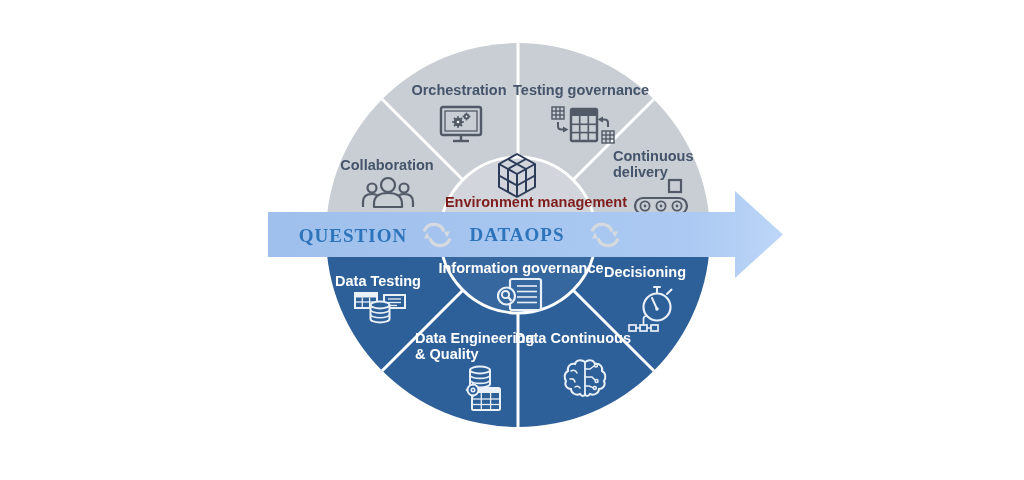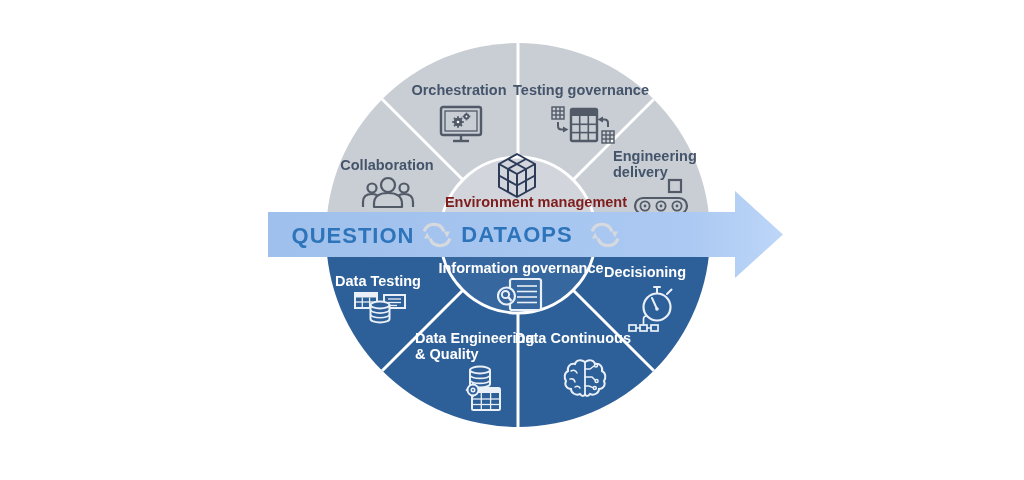--- a/index.html
+++ b/index.html
@@ -14,22 +14,22 @@
   #stage{position:relative;width:1024px;height:480px;background:#ffffff;overflow:hidden;
          font-family:"Liberation Sans", sans-serif;}
   svg{display:block}
   .layer{position:absolute;left:0;top:0;pointer-events:none;}
   .icon{position:absolute;pointer-events:none;}
   .seg-label{position:absolute;transform:translate(-50%,-50%);white-space:nowrap;
              font-size:14.5px;font-weight:600;color:var(--top-text);z-index:4;}
   .seg-label.on-blue{color:#ffffff;}
   .two-line{position:absolute;font-size:14.5px;font-weight:600;line-height:16px;
             white-space:nowrap;z-index:4;}
-  .band-word{position:absolute;transform:translate(-50%,-50%);font-size:22px;font-weight:600;
-             letter-spacing:1px;color:var(--band-text);z-index:5;white-space:nowrap;}
+  .band-word{position:absolute;transform:translate(-50%,-50%);font-size:19px;font-weight:600;
+             letter-spacing:1px;color:var(--band-text);z-index:5;white-space:nowrap;font-family:Liberation Serif, serif;}
   .z1{z-index:1}.z2{z-index:2}.z3{z-index:3}
 </style>
 </head>
 <body>
 
 <div id="stage">
 
   <svg class="layer z1" width="1024" height="480" viewBox="0 0 1024 480">
 
     <path d="M326 235 A192 192 0 0 1 710 235 Z" fill="#c9cdd4"></path>
@@ -243,21 +243,21 @@
         <path d="M28.9 19.6 A10.5 10.5 0 0 1 9.1 19.6" transform="translate(3,0)"></path>
         <path d="M9.2 19.6 L3 19.6 L6.1 13.6 Z" fill="#d6d9de" stroke="none" transform="translate(3,0)"></path>
       </g>
     </g>
   </svg>
 
   <div class="seg-label" style="left:387px;top:165px">Collaboration</div>
   <div class="seg-label" style="left:459px;top:90px">Orchestration</div>
   <div class="seg-label" style="left:581px;top:90px">Testing governance</div>
   <div class="two-line" style="left:613px;top:148px;color:var(--top-text)">
-    <div>Engineering</div>
+    <div>Continuous</div>
     <div>delivery</div>
   </div>
   <div class="seg-label" style="left:536px;top:202px;color:#7f1d1d">Environment management</div>
 
   <div class="seg-label on-blue" style="left:521px;top:268px">Information governance</div>
   <div class="seg-label on-blue" style="left:378px;top:281px">Data Testing</div>
   <div class="two-line" style="left:415px;top:330px;color:#ffffff">
     <div>Data Engineering</div>
     <div>&amp; Quality</div>
   </div>

